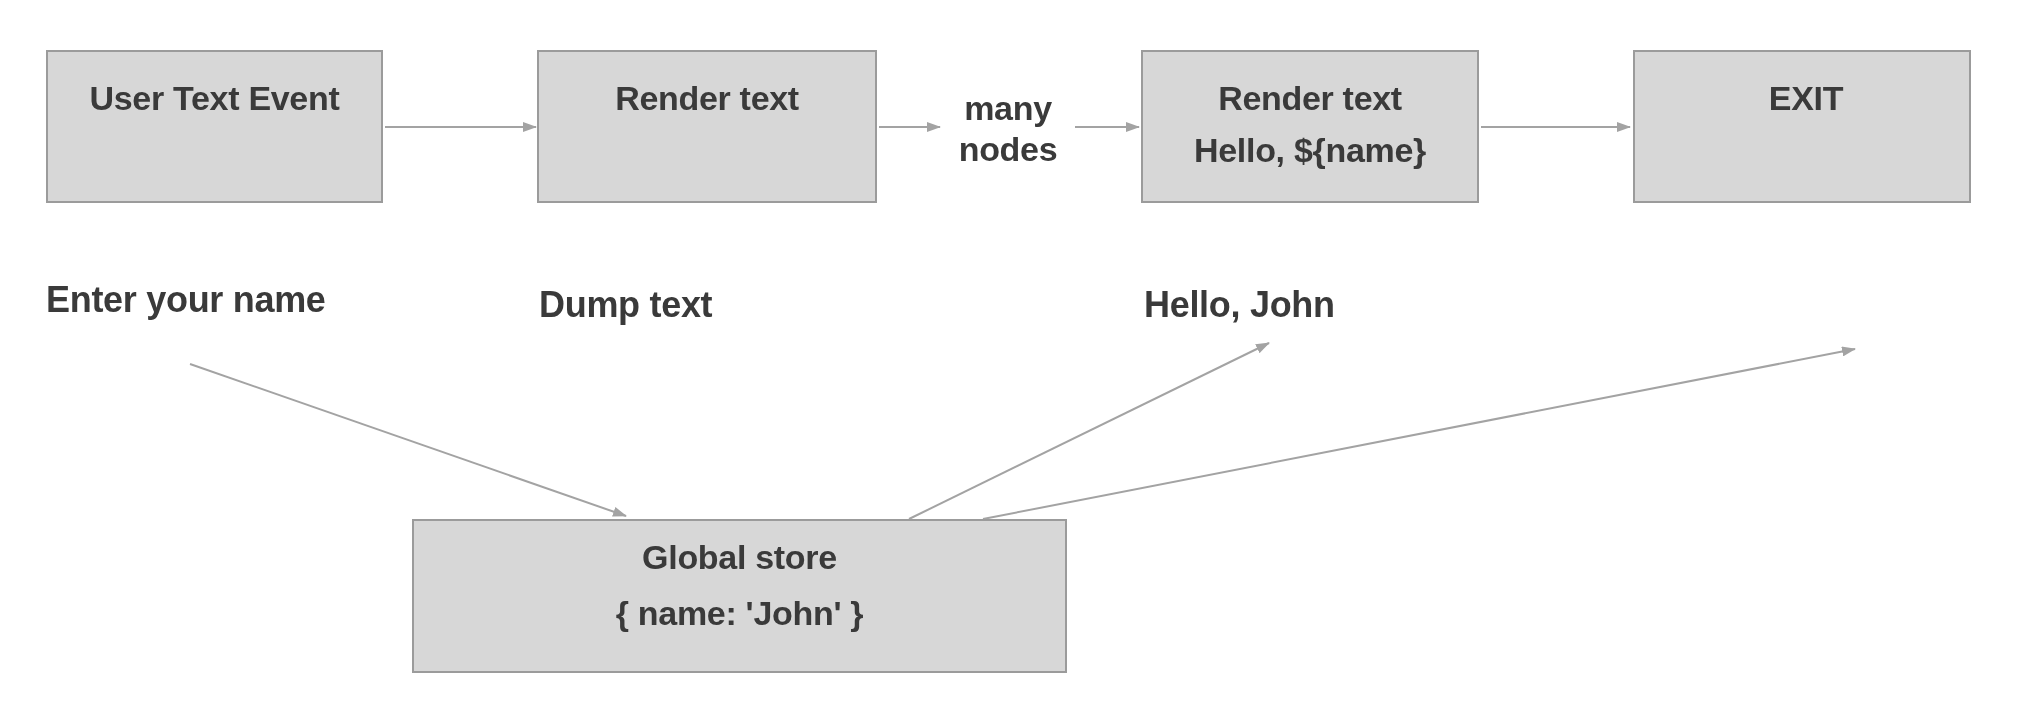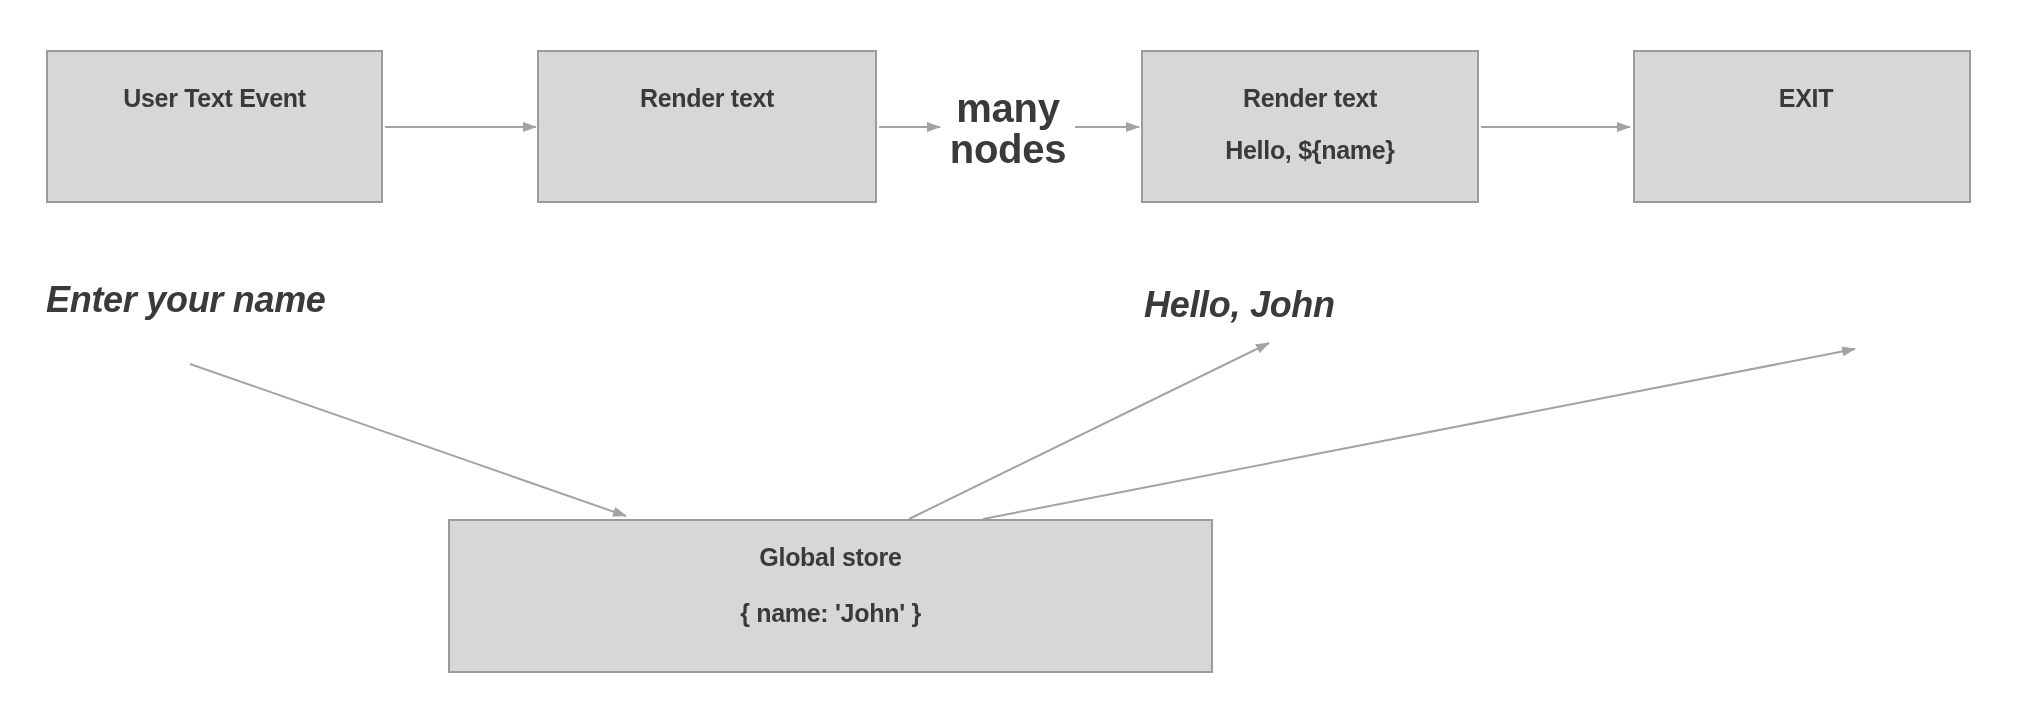--- a/index.html
+++ b/index.html
@@ -23,42 +23,42 @@
   .edge{stroke:var(--arrow);stroke-width:2;fill:none;}
   .ah{fill:var(--arrow);}
   .node{
     position:absolute;
     background:var(--node-fill);
     border:2px solid var(--node-border);
     box-sizing:border-box;
     text-align:center;
     padding-top:20px;
     font-weight:bold;
-    font-size:25px;
+    font-size:34px;
     letter-spacing:-0.3px;
   }
   .node .nline{line-height:52px;}
   .store{padding-top:10px;}
   .store .nline2{margin-top:4px;}
   .edge-label{
     position:absolute;
     text-align:center;
     font-weight:bold;
-    font-size:40px;
+    font-size:34px;
     letter-spacing:-0.3px;
   }
   .edge-label .eline{line-height:41px;}
   .annot{
     position:absolute;
     font-weight:bold;
     font-size:36px;
     letter-spacing:-0.3px;
     white-space:nowrap;
   }
-  .annot .aline{line-height:45px;font-style:italic;}
+  .annot .aline{line-height:45px;}
 </style>
 </head>
 <body>
 
 <div class="stage">
 
   <svg class="edges" width="2018" height="724" viewBox="0 0 2018 724" xmlns="http://www.w3.org/2000/svg">
     <defs>
       <marker id="ah" markerWidth="7" markerHeight="5" refX="6.5" refY="2.5" orient="auto" markerUnits="strokeWidth">
         <path class="ah" d="M0,0 L7,2.5 L0,5 Z"></path>
@@ -92,24 +92,27 @@
   </div>
 
   <div class="node" style="left:1633px;top:50px;width:338px;height:153px;padding-left:8px;">
     <div class="nline">EXIT</div>
   </div>
 
   <div class="annot" style="left:46px;top:277px;">
     <div class="aline">Enter your name</div>
   </div>
 
+  <div class="annot" style="left:539px;top:282px;">
+    <div class="aline">Dump text</div>
+  </div>
 
   <div class="annot" style="left:1144px;top:282px;">
     <div class="aline">Hello, John</div>
   </div>
 
 
-  <div class="node store" style="left:448px;top:519px;width:765px;height:154px;">
+  <div class="node store" style="left:412px;top:519px;width:655px;height:154px;">
     <div class="nline">Global store</div>
     <div class="nline nline2">{ name: 'John' }</div>
   </div>
 
 </div>
 
 </body></html>

